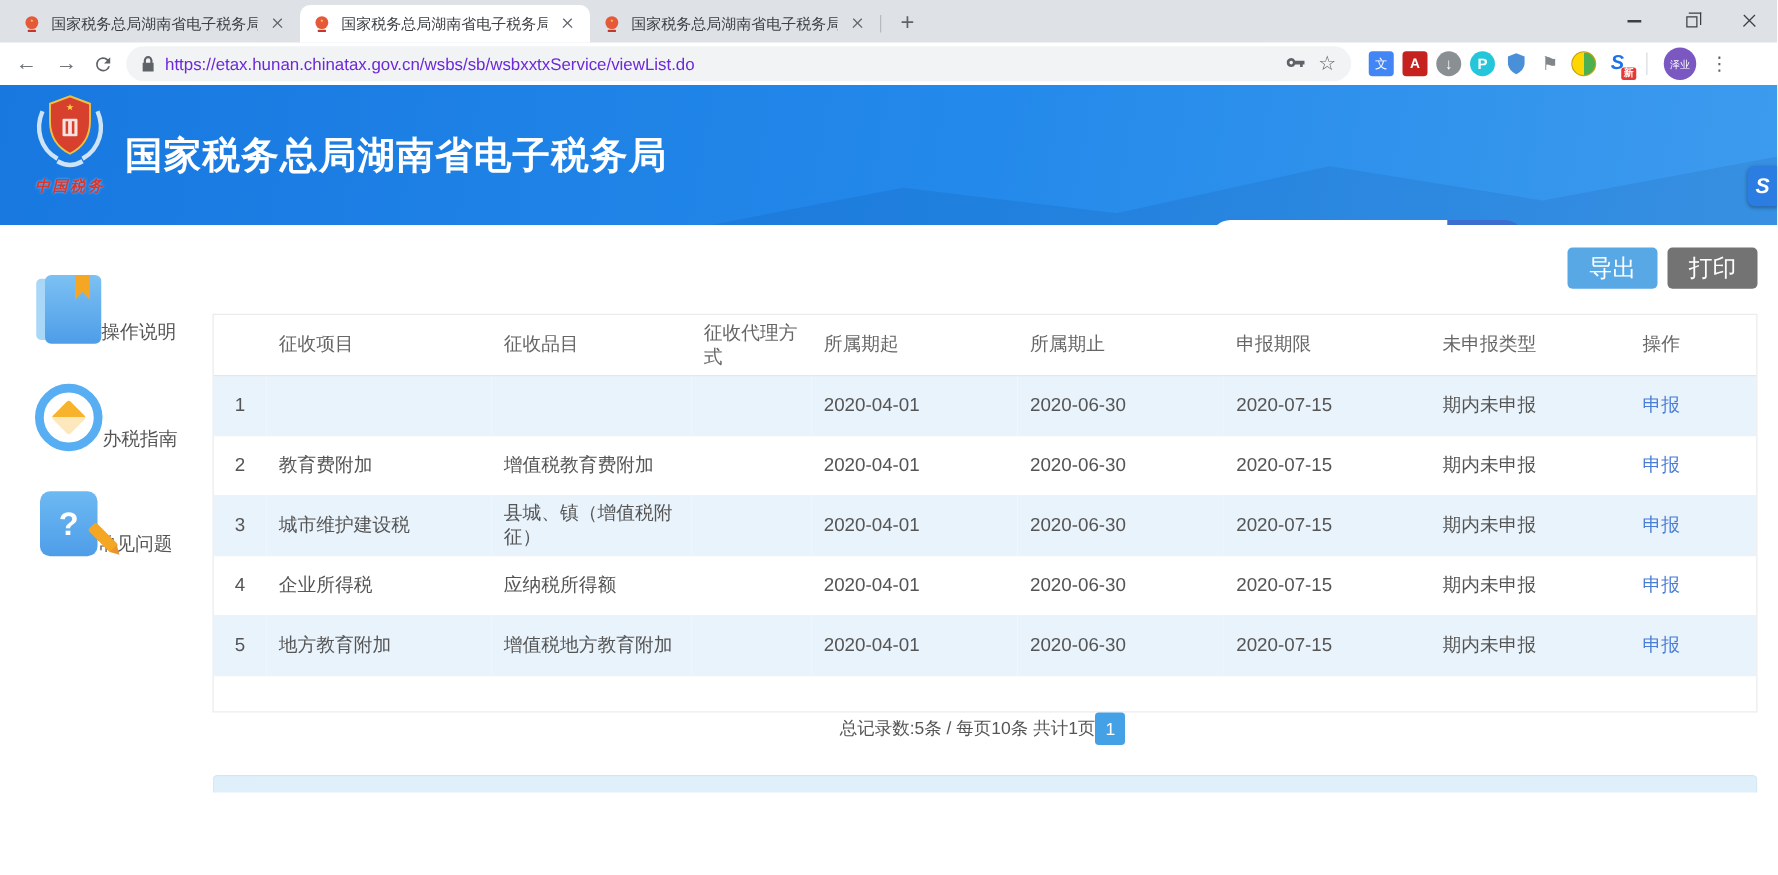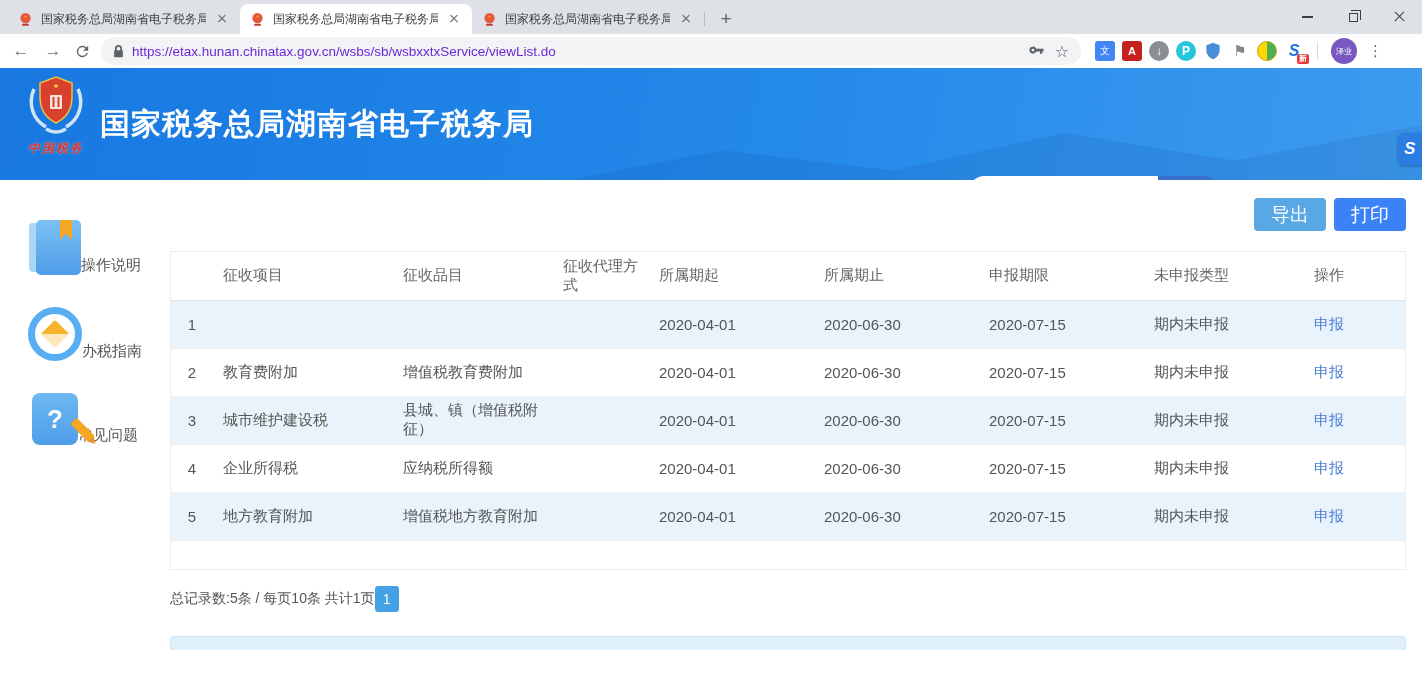--- a/index.html
+++ b/index.html
@@ -90,32 +90,32 @@
               position:relative; color:#fff; font-size:26px; font-weight:bold; display:flex; align-items:center; justify-content:center; }
   .icon-faq .pencil { position:absolute; right:-9px; bottom:2px; width:9px; height:26px; background:#f5a623;
                       transform:rotate(-45deg); border-radius:2px; }
   .icon-faq .pencil::after { content:""; position:absolute; left:0; bottom:-6px; border-left:4.5px solid transparent;
                       border-right:4.5px solid transparent; border-top:7px solid #e8952f; }
 
   .main { position:absolute; left:170px; width:1236px; top:0; }
   .toolbar { margin-top:18px; display:flex; justify-content:flex-end; gap:8px; }
   .btn { height:33px; border:none; border-radius:4px; color:#fff; font-size:19px; padding:0 17px; font-family:inherit; }
   .btn-export { background:#58a8e6; }
-  .btn-print { background:#3b82f6; }
+  .btn-print { background:#737373; }
 
   .tablewrap { margin-top:20px; border:1px solid #ececec; padding-bottom:28px; background:#fff; }
   table { width:100%; border-collapse:collapse; font-size:15px; color:#555; table-layout:fixed; }
   thead th { height:48px; text-align:left; font-weight:normal; color:#666; padding-left:10px; border-bottom:1px solid #e6e6e6; }
   tbody td { height:48px; padding-left:10px; border-bottom:1px solid #eef2f5; }
   tbody tr.alt { background:#e9f3fb; }
   td.c-no { text-align:center; padding-left:0; color:#555; }
   th.c-no { padding-left:0; }
   a.declare { color:#4a7dd6; text-decoration:none; }
 
-  .footrow { margin-top:16px; display:flex; justify-content:flex-start; align-items:center; }
+  .footrow { display:flex; justify-content:center; align-items:center; }
   .summary { font-size:14px; color:#555; }
   .pagebtn { width:24px; height:26px; background:#45a1e6; border-radius:3px; color:#fff; font-size:14px;
              display:flex; align-items:center; justify-content:center; margin-right:4px; }
   .bottom-strip { margin-top:24px; height:14px; background:#dff0fb; border:1px solid #cfe6f6; border-bottom:none;
                   border-radius:4px 4px 0 0; }
 </style>
 </head>
 <body>
 
 <div class="stage">

